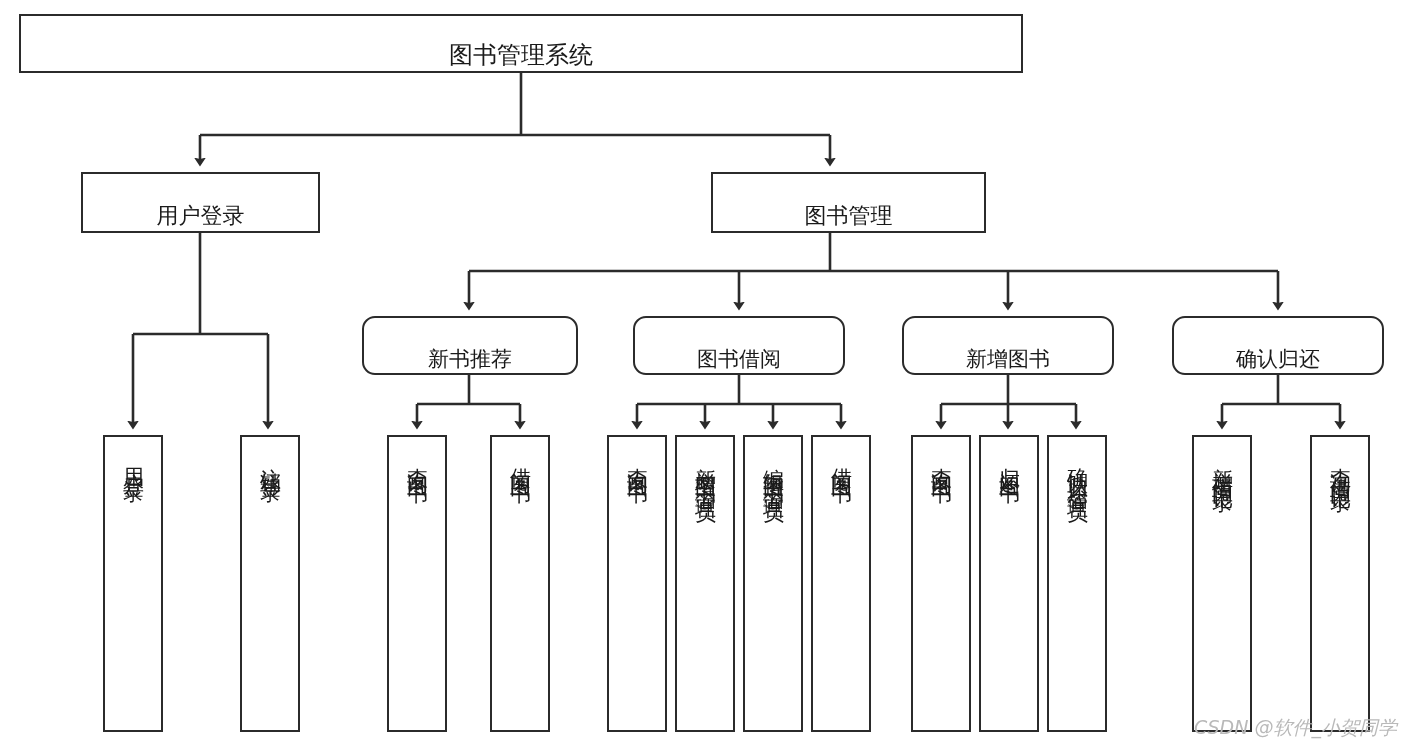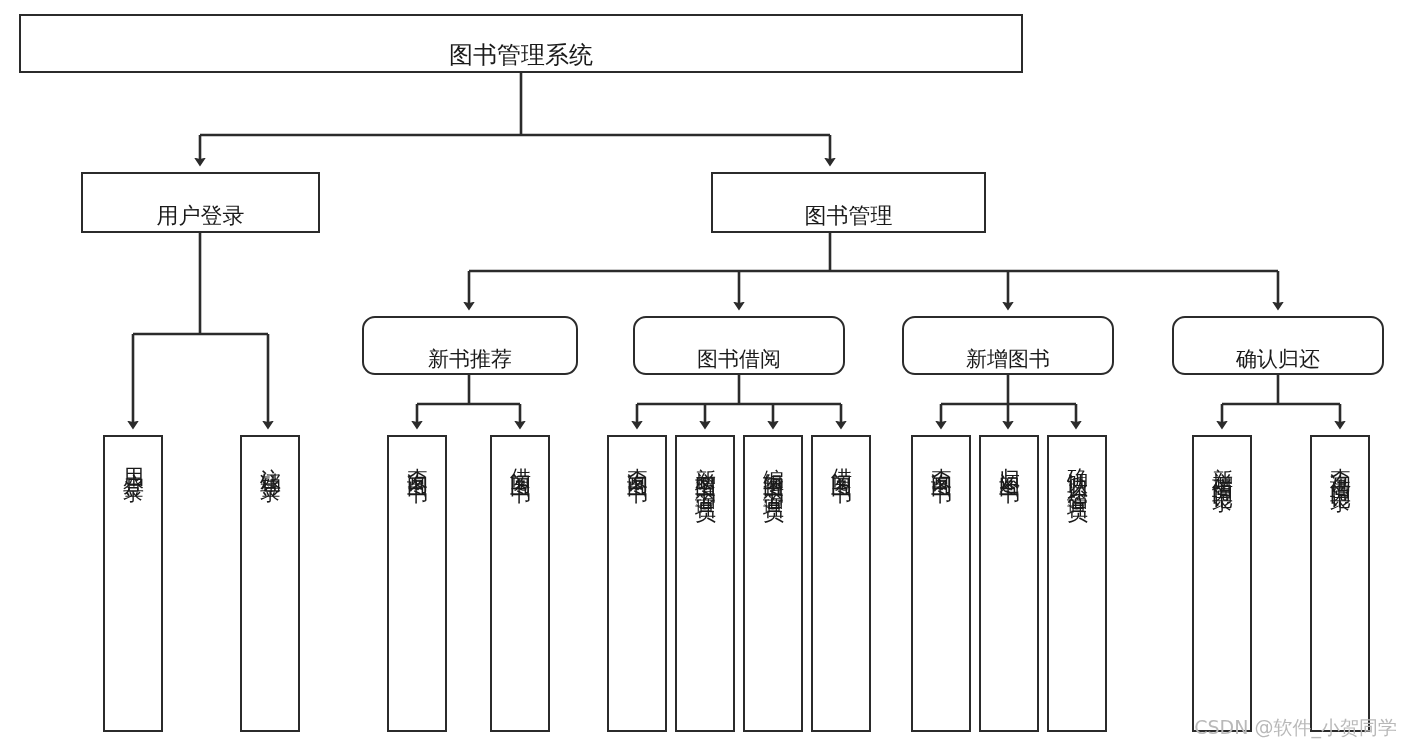--- a/index.html
+++ b/index.html
@@ -64,20 +64,21 @@
     white-space: nowrap;
   }
   #watermark {
     position: absolute;
     right: 8px;
     bottom: 6px;
     font-size: 19px;
     color: #b9b9b9;
     white-space: nowrap;
     z-index: 3;
+    font-style: italic;
   }
 </style>
 </head>
 <body>
 
 <div id="canvas">
 
   <svg id="wires" viewBox="0 0 1405 747" width="1405" height="747" xmlns="http://www.w3.org/2000/svg">
     <defs>
       <marker id="arrowhead" markerWidth="10" markerHeight="12" refX="2.5" refY="6" orient="auto" markerUnits="userSpaceOnUse">

